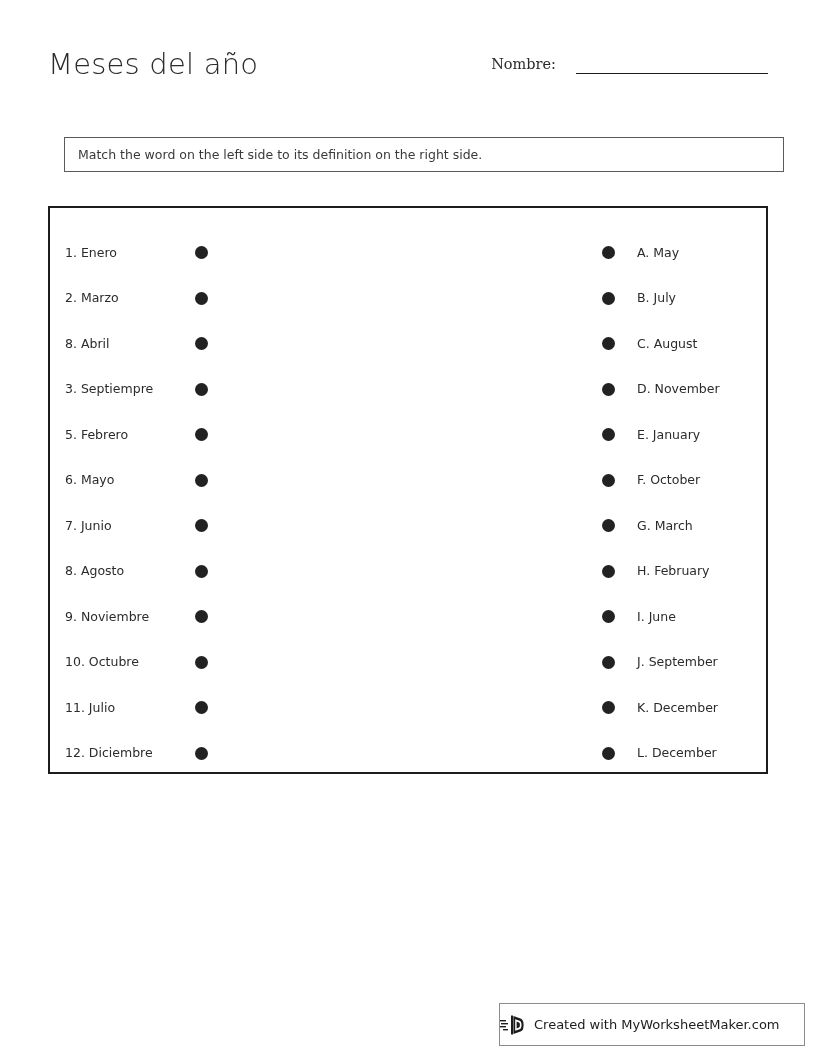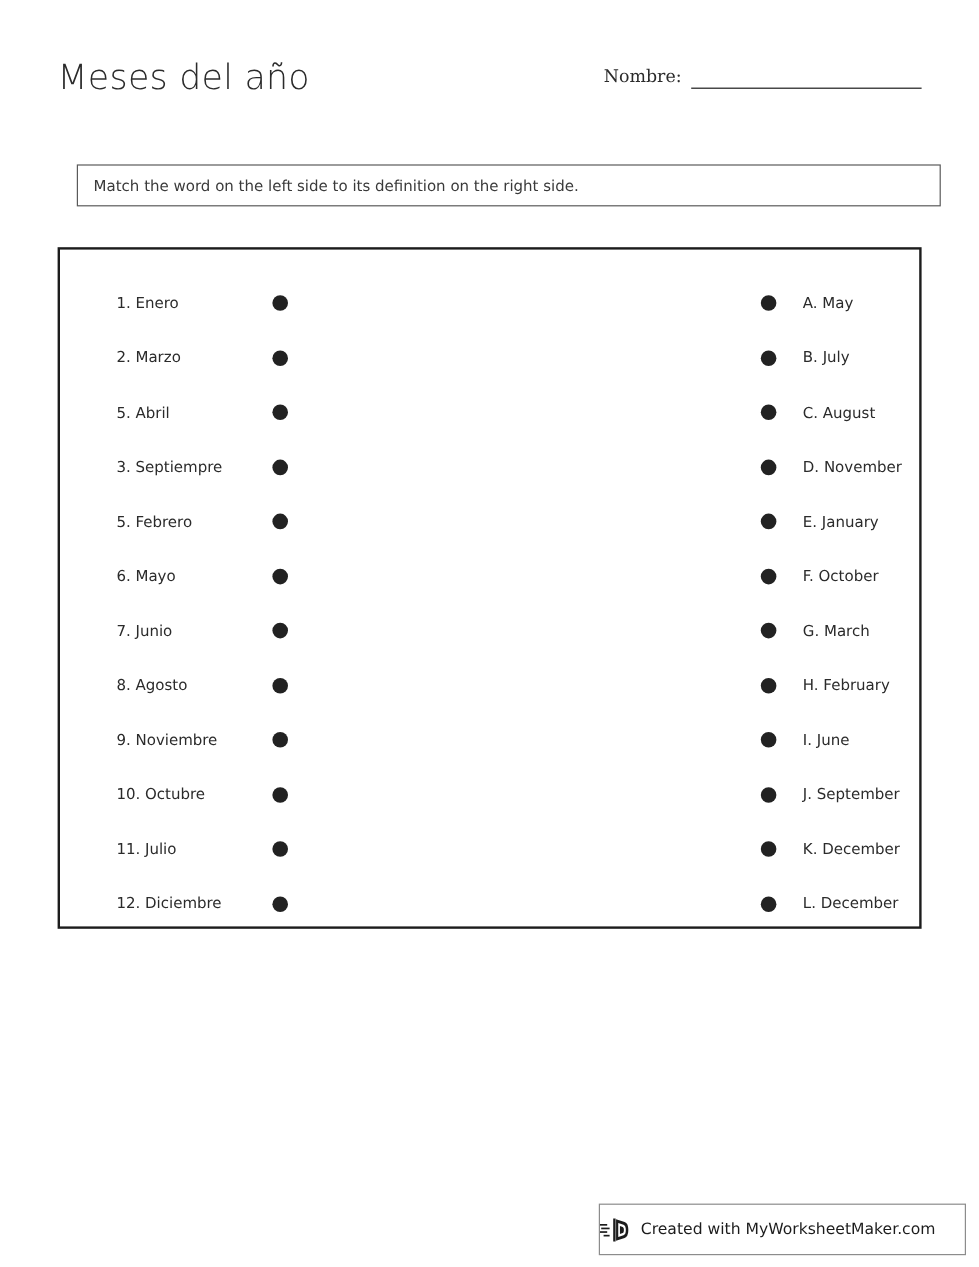--- a/index.html
+++ b/index.html
@@ -34,21 +34,21 @@
     letter-spacing: 0.2px;
     white-space: nowrap;
     line-height: 40px;
   }
   .name-block {
     position: absolute;
     right: 0;
     top: 10px;
     display: flex;
     align-items: flex-end;
-    gap: 8px;
+    gap: 20px;
   }
   .name-label {
     font-family: "DejaVu Serif", serif;
     font-size: 14.5px;
     color: #2b2b2b;
     line-height: 20px;
     white-space: nowrap;
   }
   .name-line {
     width: 192px;
@@ -79,21 +79,20 @@
   
   .match-panel {
     position: absolute;
     left: 48px;
     top: 206px;
     width: 720px;
     height: 568px;
     box-sizing: border-box;
     border: 2px solid #1c1c1c;
     background: #ffffff;
-    padding-left: 32px;
   }
   .match-inner {
     position: relative;
     width: 100%;
     height: 100%;
   }
   .col {
     position: absolute;
     top: 22px;
     width: 300px;
@@ -185,21 +184,21 @@
     <div class="col col-left">
       <div class="row row-left">
         <span class="item-label left-label">1. Enero</span>
         <span class="dot dot-left"></span>
       </div>
       <div class="row row-left">
         <span class="item-label left-label">2. Marzo</span>
         <span class="dot dot-left"></span>
       </div>
       <div class="row row-left">
-        <span class="item-label left-label">5. Abril</span>
+        <span class="item-label left-label">8. Abril</span>
         <span class="dot dot-left"></span>
       </div>
       <div class="row row-left">
         <span class="item-label left-label">3. Septiempre</span>
         <span class="dot dot-left"></span>
       </div>
       <div class="row row-left">
         <span class="item-label left-label">5. Febrero</span>
         <span class="dot dot-left"></span>
       </div>

